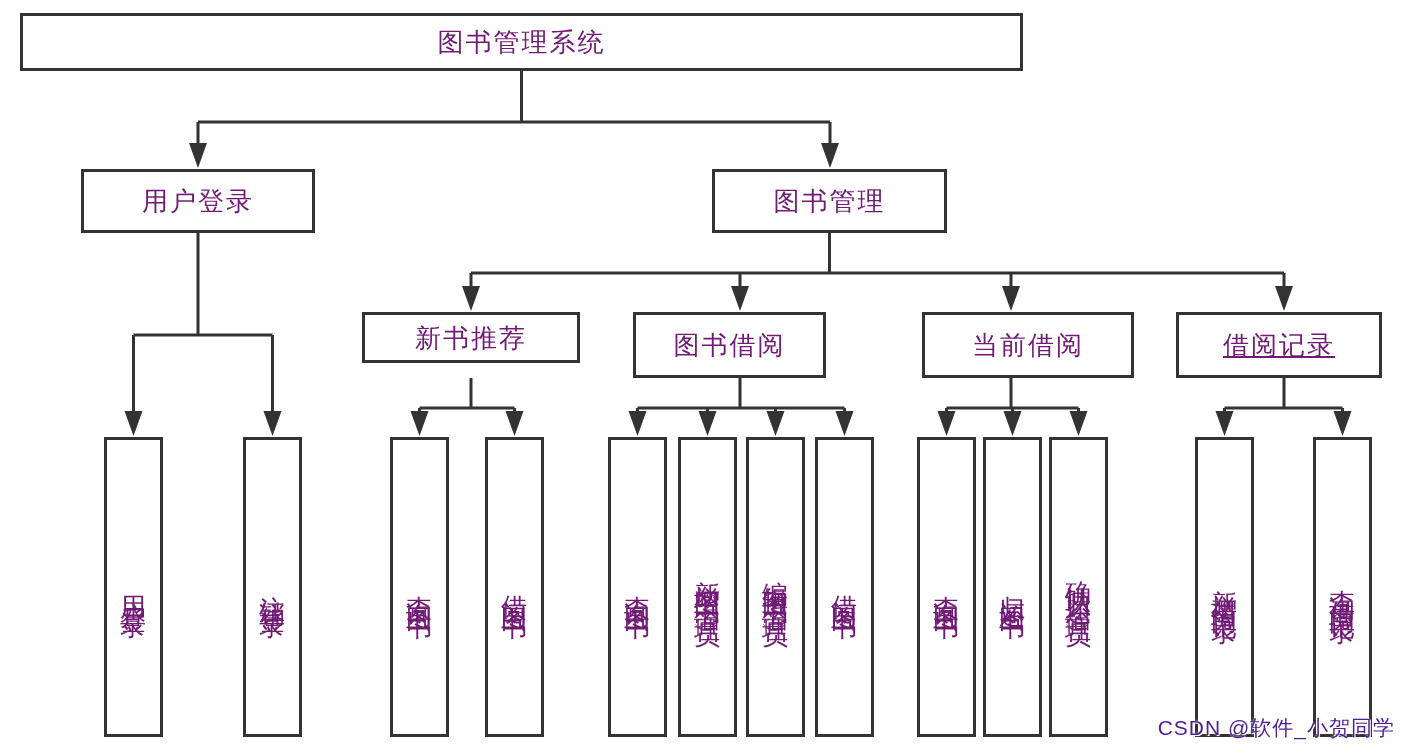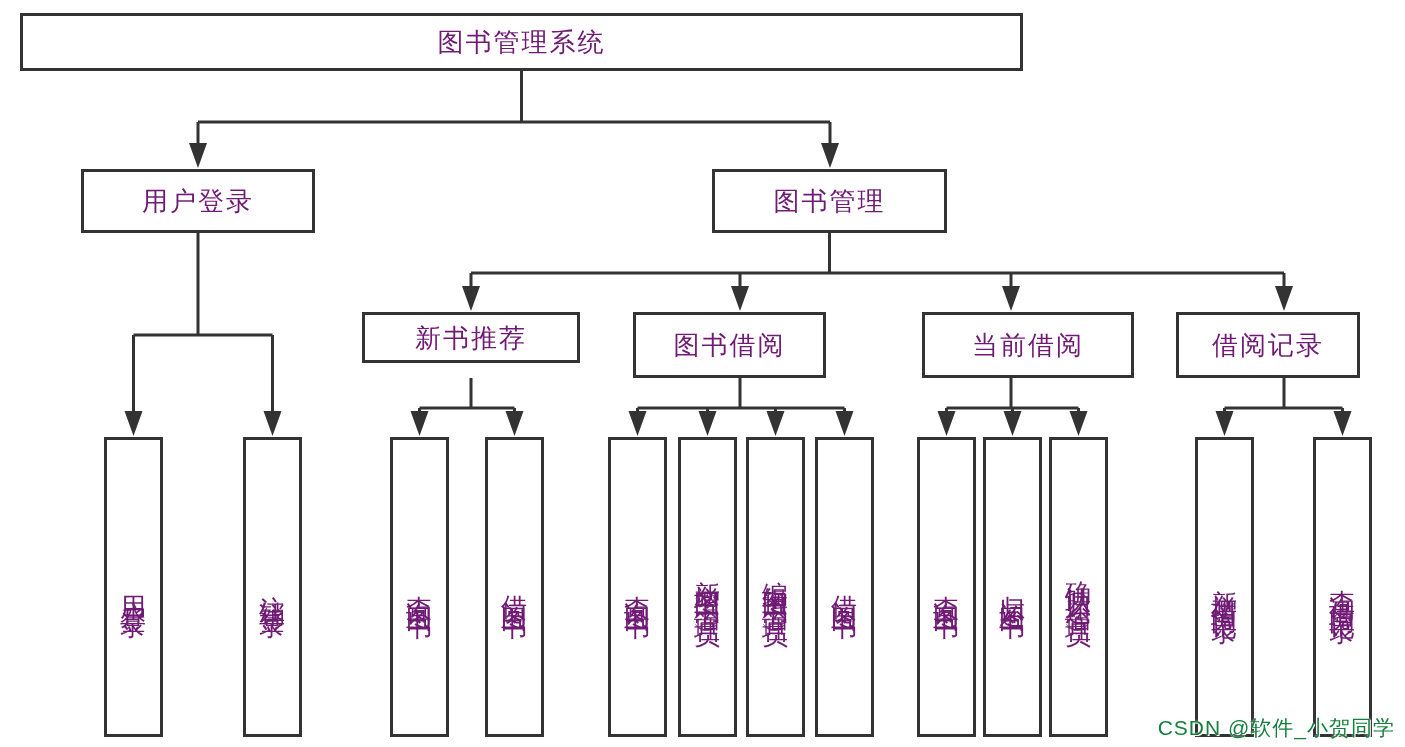--- a/index.html
+++ b/index.html
@@ -43,21 +43,21 @@
     letter-spacing: 6px;
     font-size: 26px;
     white-space: normal;
   }
 
   .watermark {
     position: absolute;
     top: 714px;
     right: 10px;
     font-size: 21px;
-    color: #15803d;
+    color: #4c1d95;
     letter-spacing: 1px;
     text-shadow: 0 0 2px #ffffff, 1px 1px 0 #ffffff;
     z-index: 6;
   }
 </style>
 </head>
 <body>
 
 <div class="canvas">
 
@@ -112,21 +112,21 @@
   </svg>
 
   <div class="box" style="left:20px; top:13px; width:1003px; height:58px;">图书管理系统</div>
 
   <div class="box" style="left:81px; top:169px; width:234px; height:64px;">用户登录</div>
   <div class="box" style="left:712px; top:169px; width:235px; height:64px;">图书管理</div>
 
   <div class="box" style="left:362px; top:312px; width:218px; height:51px;">新书推荐</div>
   <div class="box" style="left:633px; top:312px; width:193px; height:66px;">图书借阅</div>
   <div class="box" style="left:902px; top:312px; width:212px; height:66px;margin-left:20px;">当前借阅</div>
-  <div class="box" style="left:1176px; top:312px; width:184px; height:66px;">借阅记录</div>
+  <div class="box" style="left:1176px; top:312px; width:206px; height:66px;text-decoration:underline;">借阅记录</div>
 
   <div class="box leaf" style="left:104px; top:437px; width:59px; height:300px;">用户登录</div>
   <div class="box leaf" style="left:243px; top:437px; width:59px; height:300px;">注销登录</div>
 
   <div class="box leaf" style="left:390px; top:437px; width:59px; height:300px;">查询图书</div>
   <div class="box leaf" style="left:485px; top:437px; width:59px; height:300px;">借阅图书</div>
 
   <div class="box leaf" style="left:608px; top:437px; width:59px; height:300px;">查询图书</div>
   <div class="box leaf" style="left:678px; top:437px; width:59px; height:300px;">新增图书（管理员）</div>
   <div class="box leaf" style="left:746px; top:437px; width:59px; height:300px;">编辑图书（管理员）</div>

